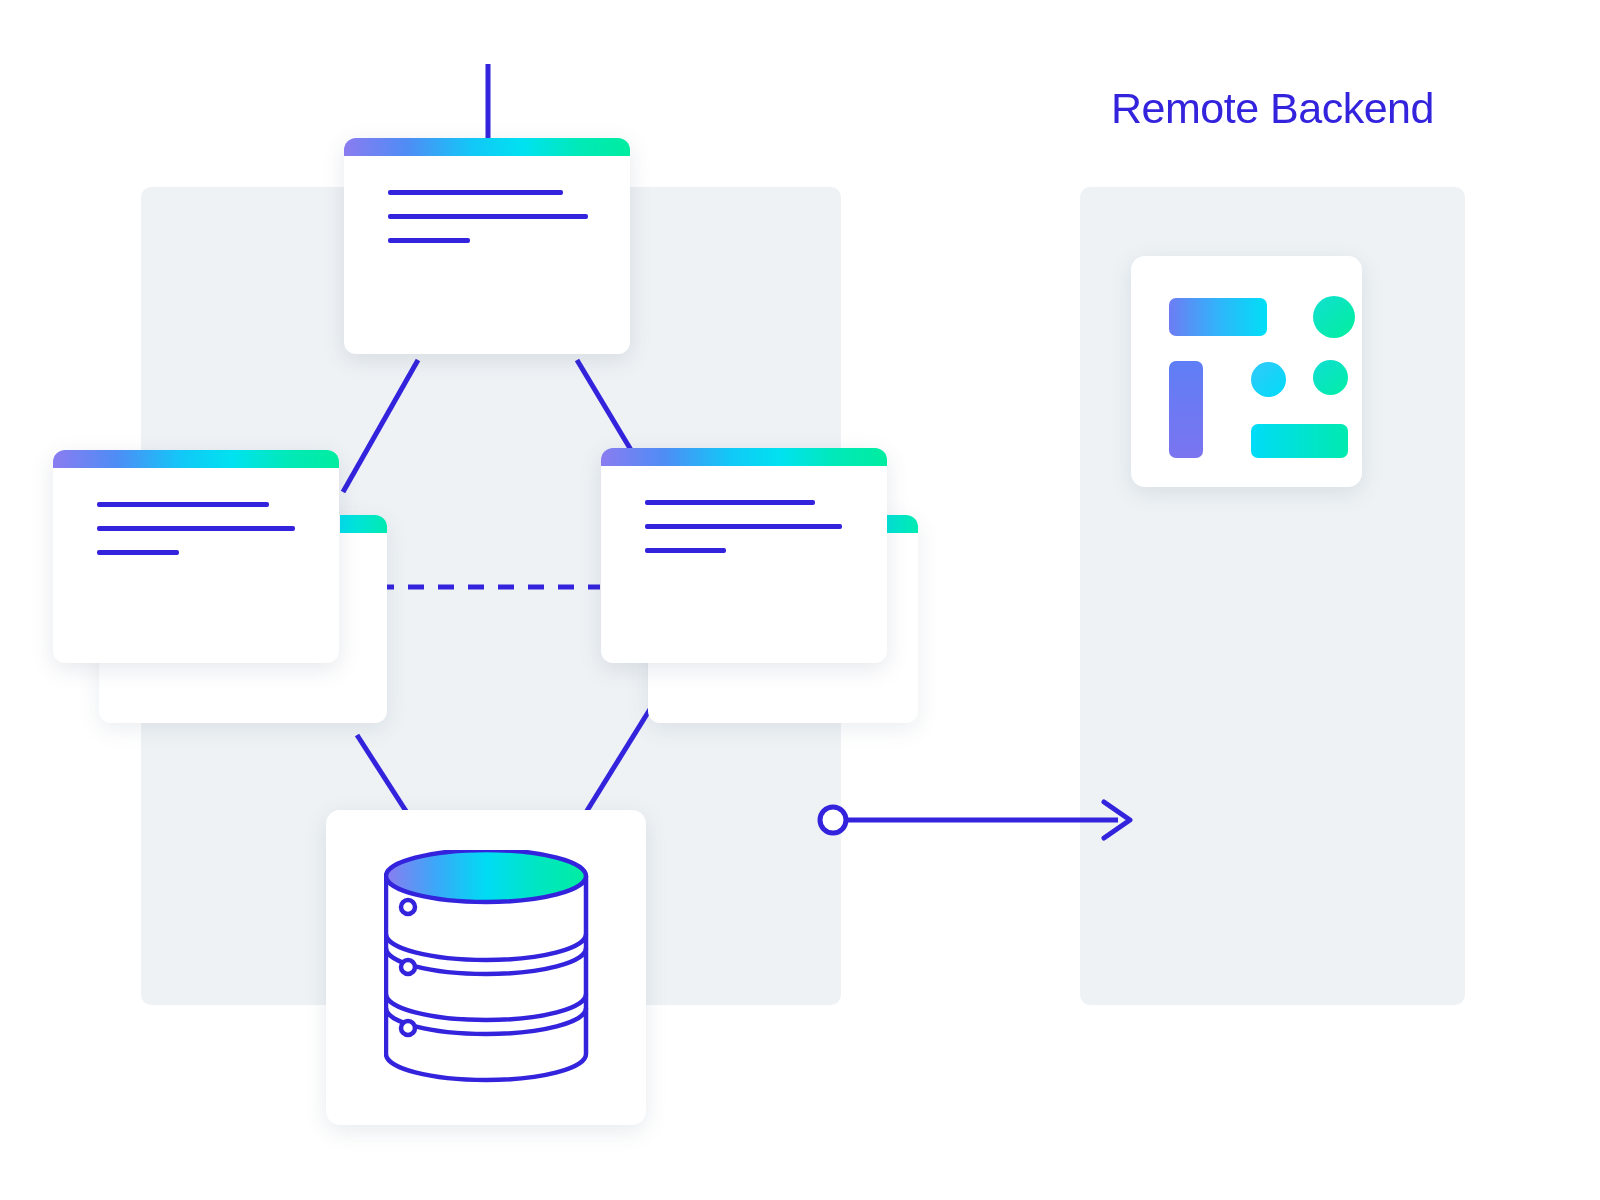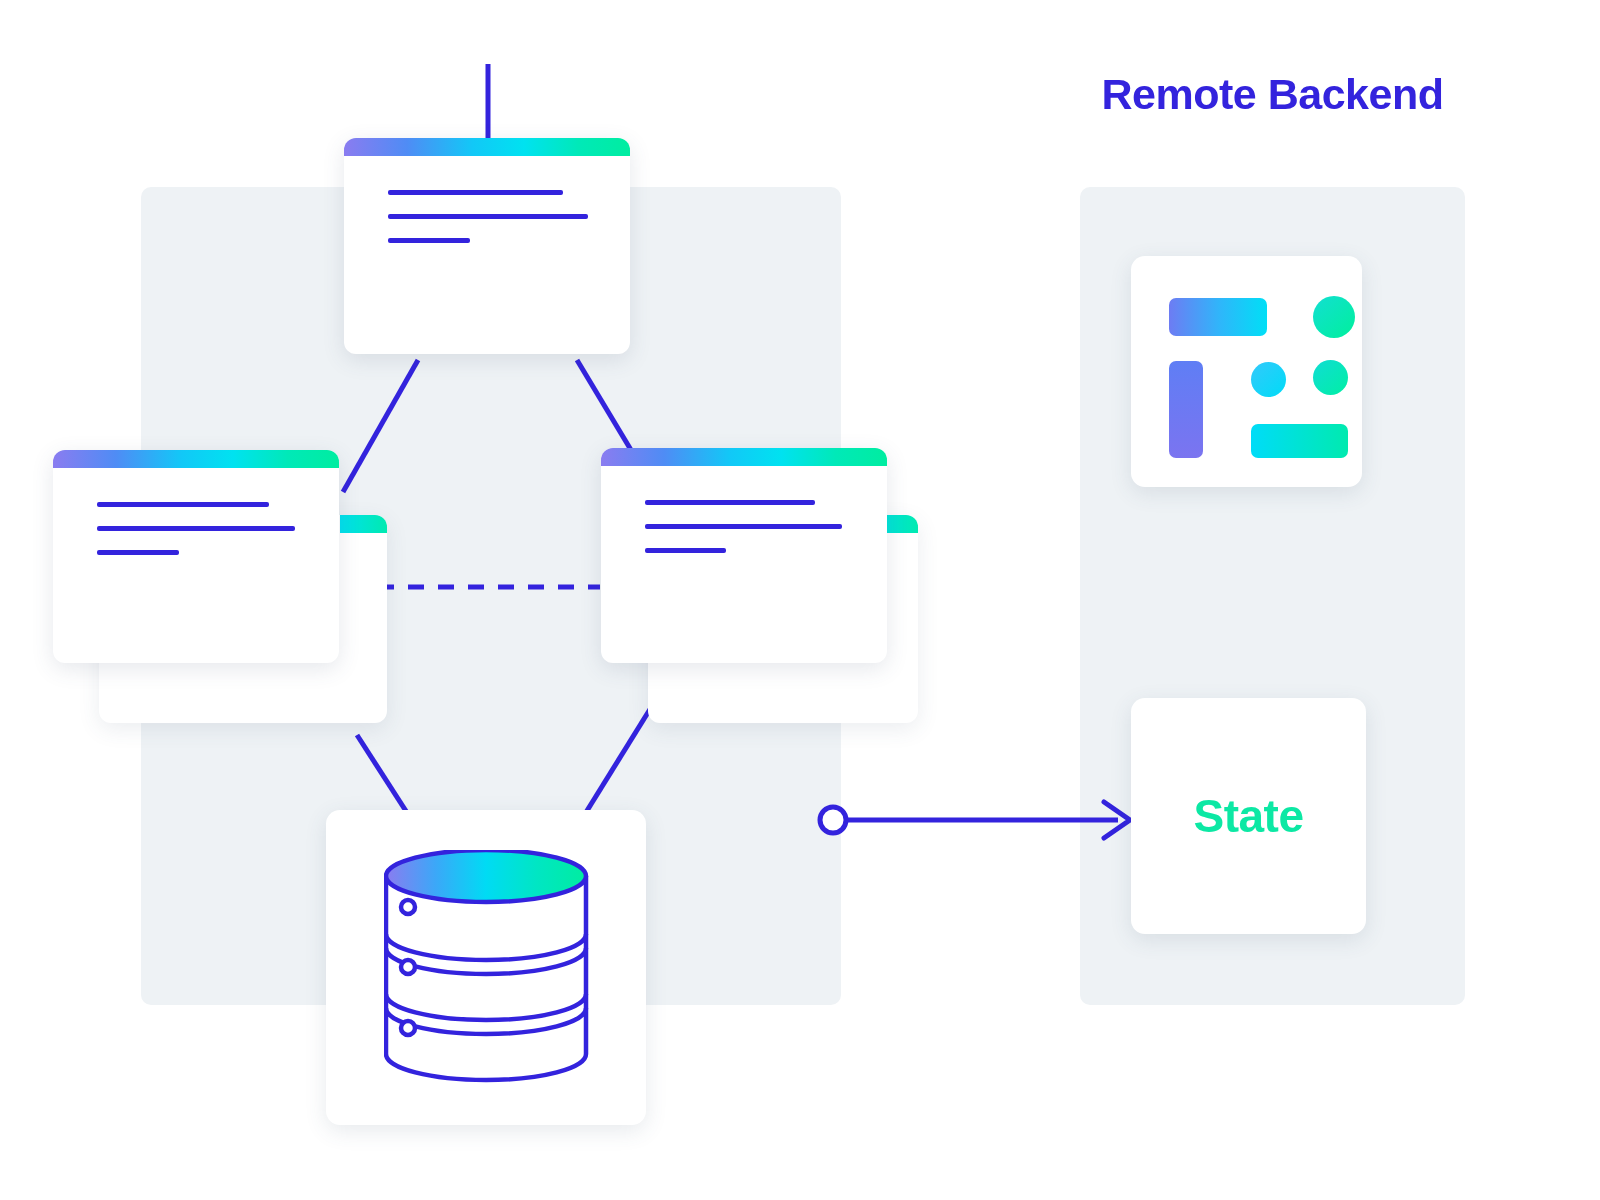--- a/index.html
+++ b/index.html
@@ -21,25 +21,25 @@
     position: absolute;
     background: #eef2f5;
     border-radius: 10px;
   }
   #panel-local  { left: 141px; top: 187px; width: 700px; height: 818px; }
   #panel-remote { left: 1080px; top: 187px; width: 385px; height: 818px; }
 
   #backend-title {
     position: absolute;
     left: 1080px;
-    top: 70px;
+    top: 84px;
     width: 385px;
     text-align: center;
     font-size: 43px;
-    font-weight: bold;
+    font-weight: normal;
     color: #3323dd;
     letter-spacing: -0.5px;
     white-space: nowrap;
   }
 
   svg.lines {
     position: absolute;
     left: 0; top: 0;
     width: 1600px;
     height: 1200px;
@@ -254,17 +254,14 @@
 
   <div id="dash-tile">
     <div class="dash-shape sh-bar-top"></div>
     <div class="dash-shape sh-circle-tr"></div>
     <div class="dash-shape sh-bar-left"></div>
     <div class="dash-shape sh-circle-mid"></div>
     <div class="dash-shape sh-circle-mr"></div>
     <div class="dash-shape sh-bar-bot"></div>
   </div>
 
-  <div id="state-box">
-    <span id="state-label">State</span>
-  </div>
 
 </div>
 
 </body></html>

